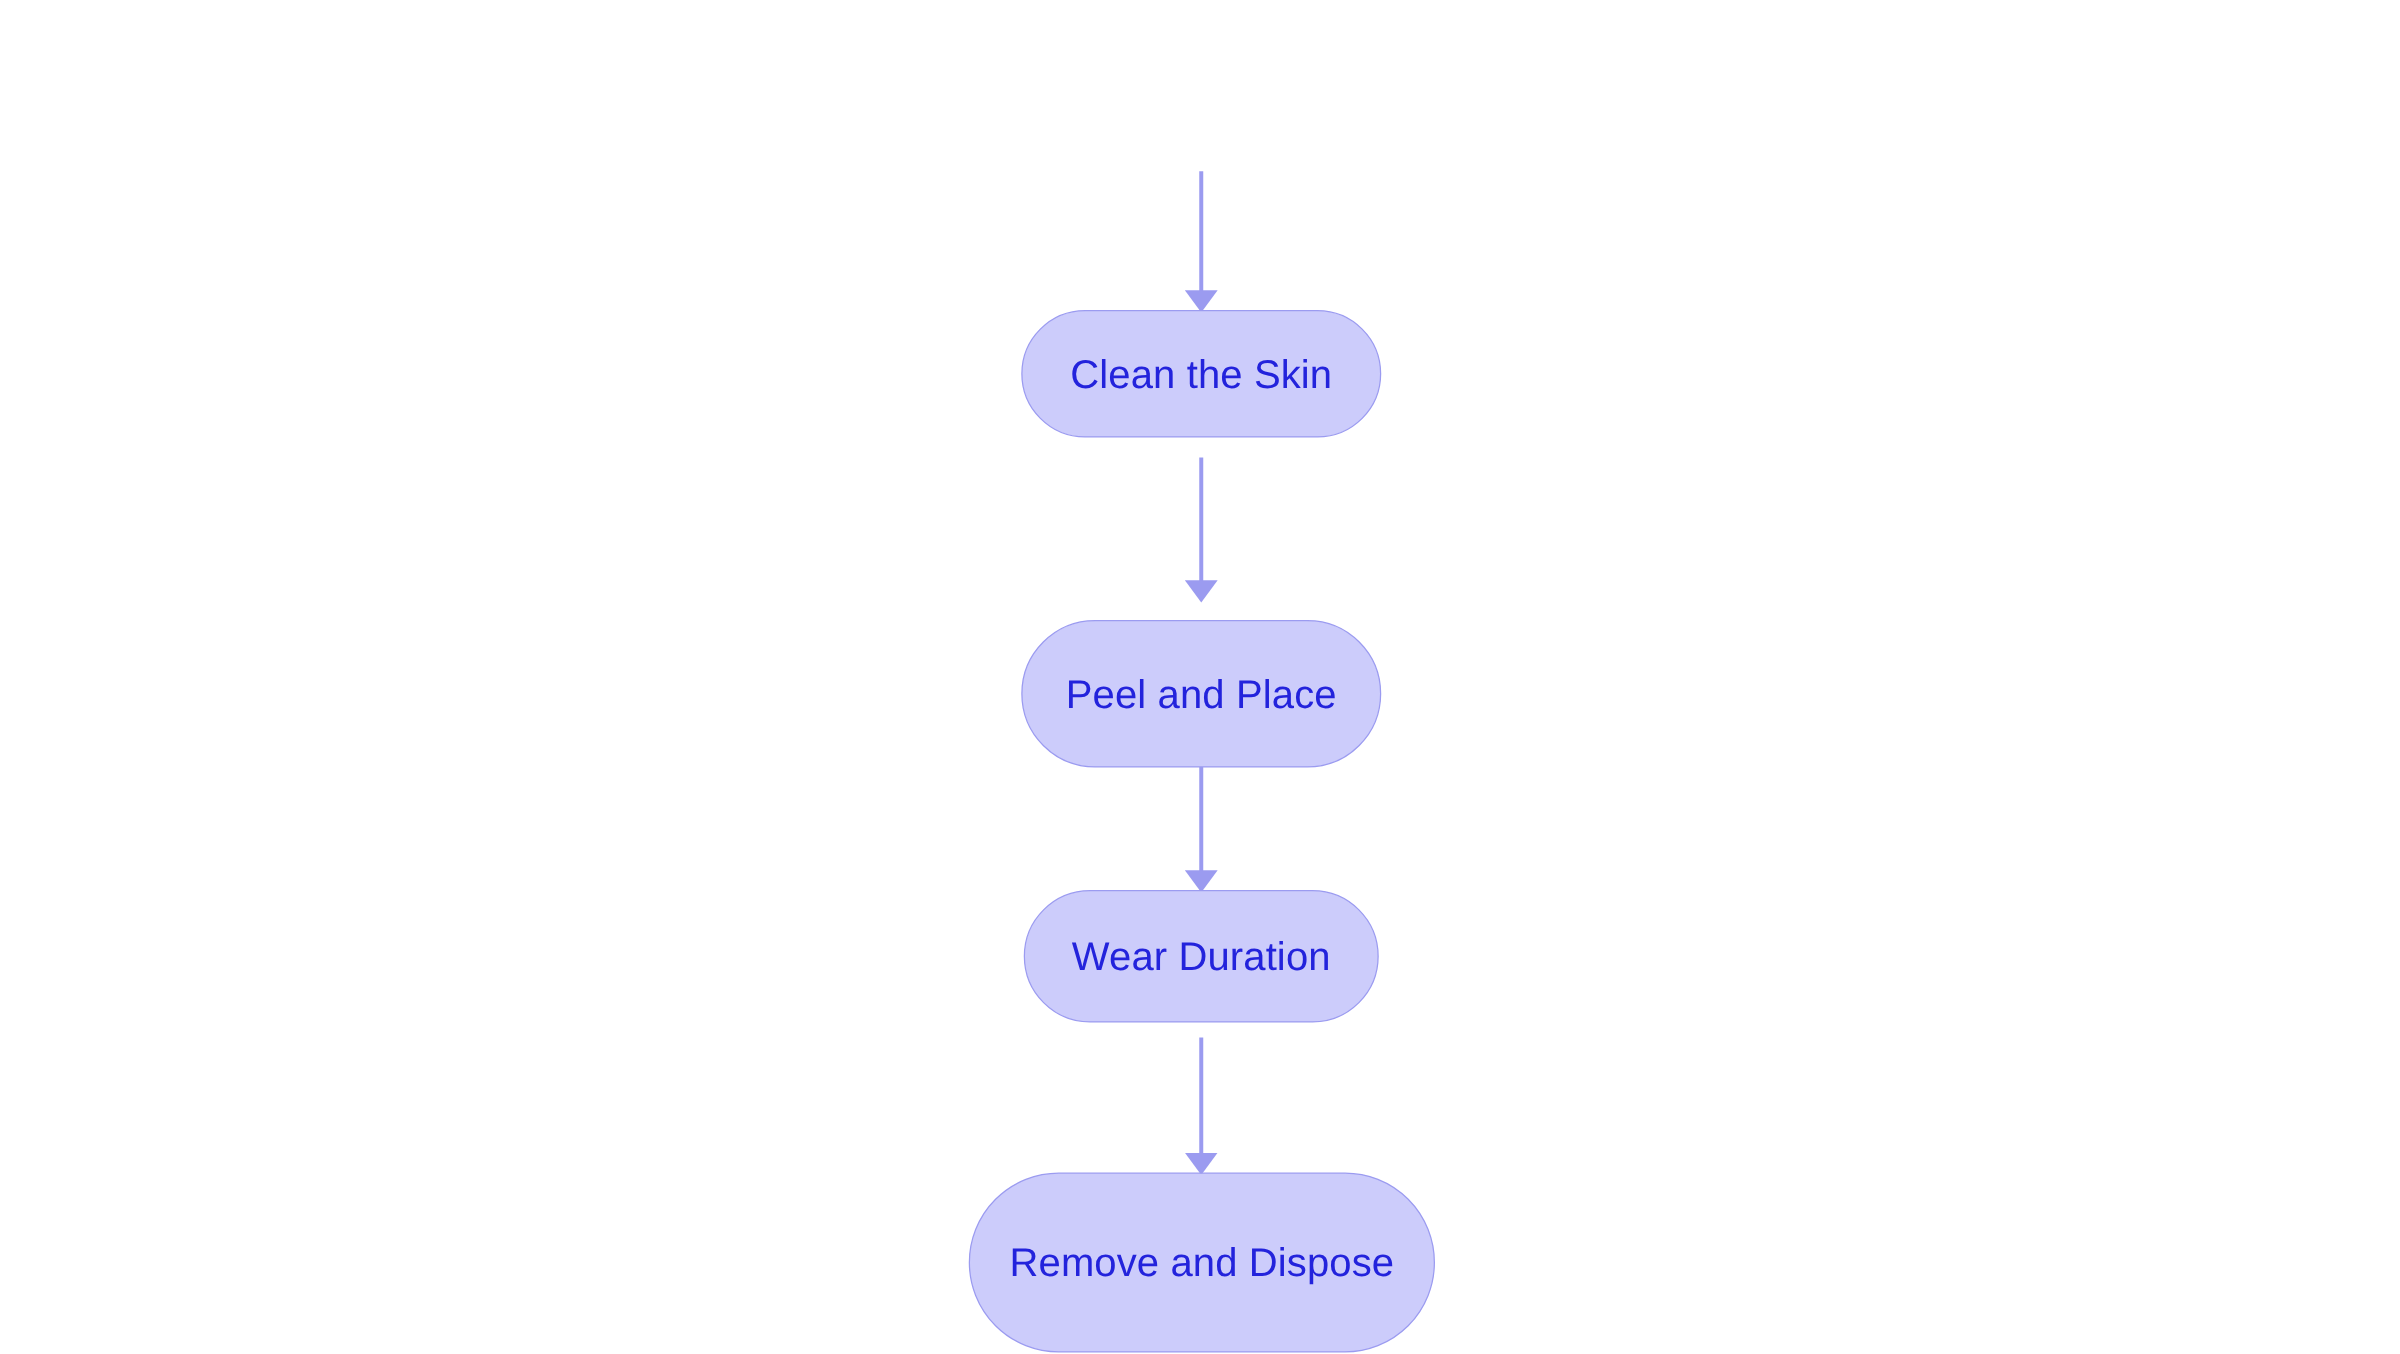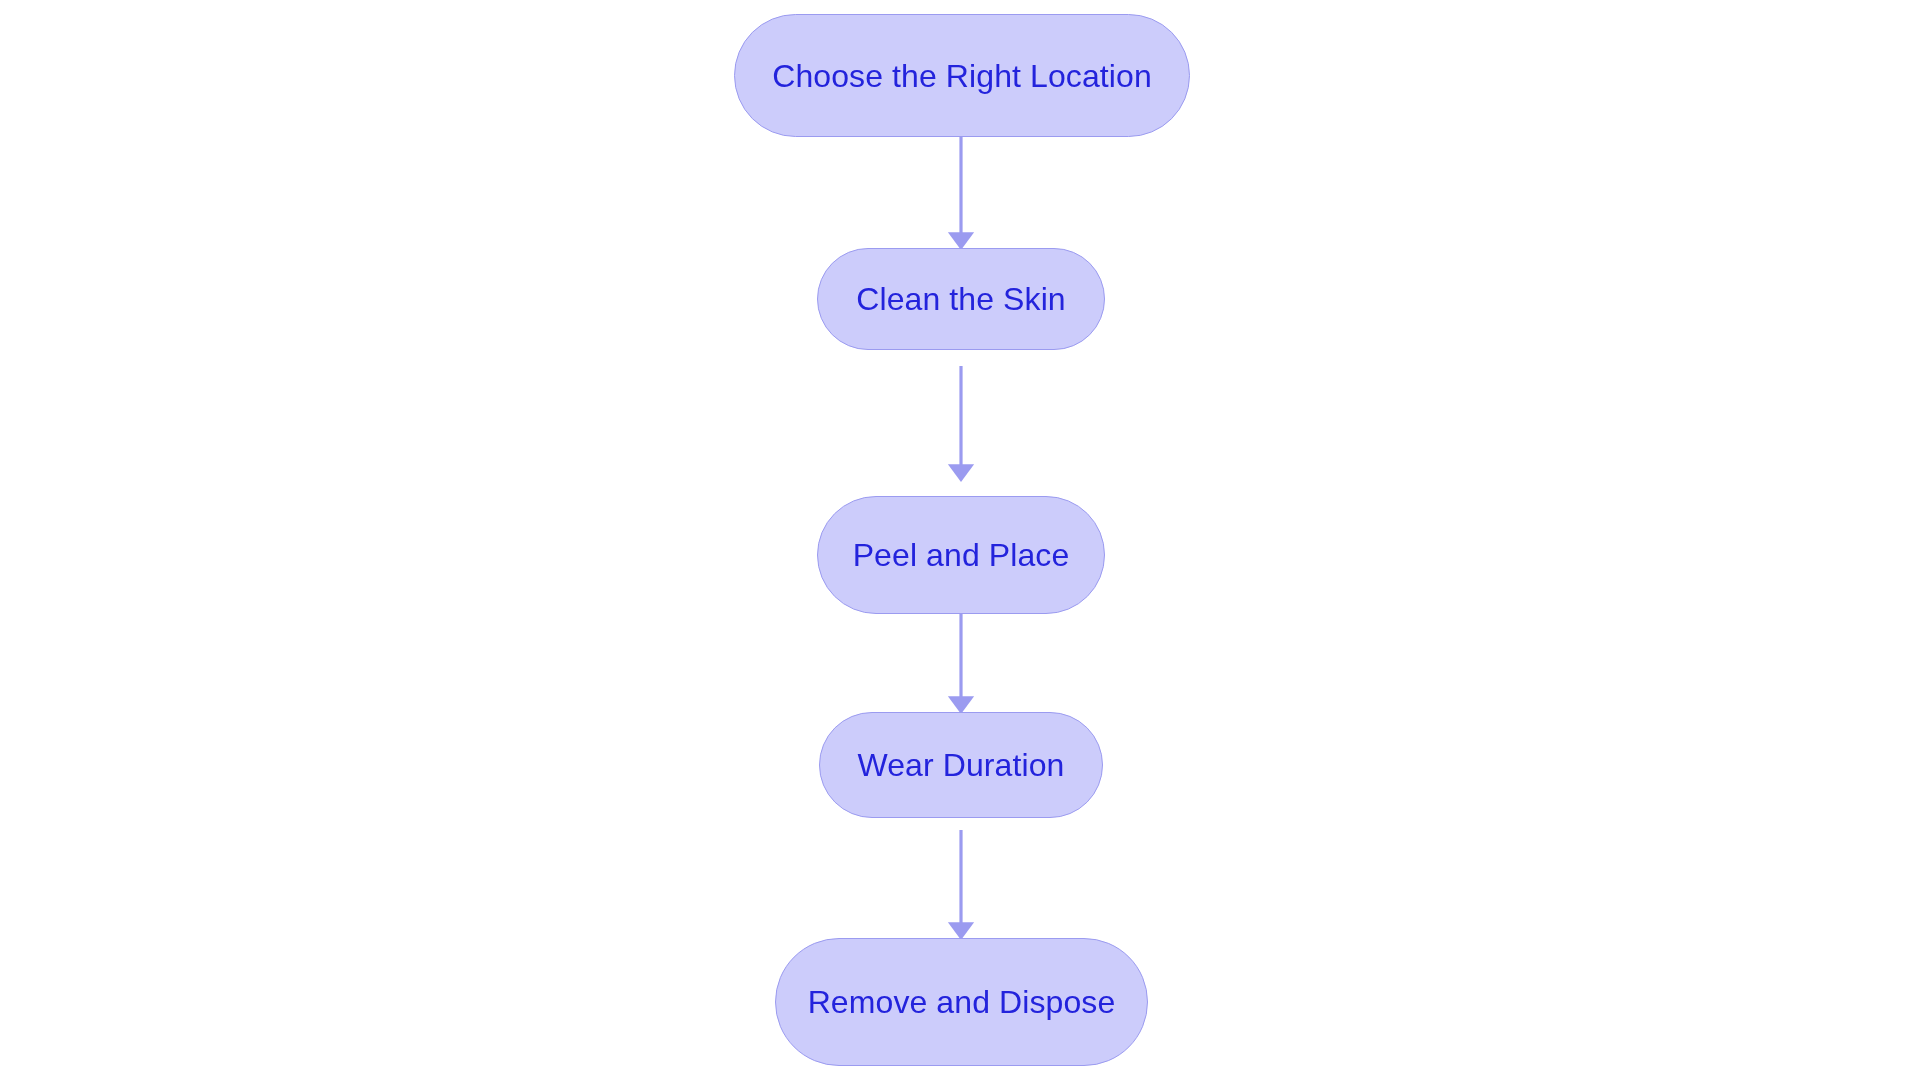--- a/index.html
+++ b/index.html
@@ -45,21 +45,21 @@
     letter-spacing: 0.1px;
     line-height: 1;
     white-space: nowrap;
     text-align: center;
   }
   
   #node-0 { left: 734px; top: 14px;  width: 456px; height: 123px; }
   #node-1 { left: 817px; top: 248px; width: 288px; height: 102px; }
   #node-2 { left: 817px; top: 480px; width: 288px; height: 118px; margin-top: 16px; }
   #node-3 { left: 819px; top: 712px; width: 284px; height: 106px; }
-  #node-4 { left: 775px; top: 938px; width: 373px; height: 128px; }
+  #node-4 { left: 775px; top: 938px; width: 373px; height: 144px; }
 </style>
 </head>
 <body>
 
 <div id="flow-root">
 
   <svg id="edge-layer" viewBox="0 0 1920 1083" width="1920" height="1083" xmlns="http://www.w3.org/2000/svg" aria-hidden="true">
     <defs>
       <marker id="arrowhead" markerWidth="10" markerHeight="9" refX="1.2" refY="4.5" orient="auto" markerUnits="strokeWidth">
         <path d="M0,0.4 L0,8.6 L5.6,4.5 z" fill="#9b9bf0"></path>
@@ -73,23 +73,20 @@
       <line x1="961" y1="366" x2="961" y2="468" stroke="#9b9bf0" stroke-width="3.2" marker-end="url(#arrowhead)"></line>
     </g>
     <g>
       <line x1="961" y1="598" x2="961" y2="700" stroke="#9b9bf0" stroke-width="3.2" marker-end="url(#arrowhead)"></line>
     </g>
     <g>
       <line x1="961" y1="830" x2="961" y2="926" stroke="#9b9bf0" stroke-width="3.2" marker-end="url(#arrowhead)"></line>
     </g>
   </svg>
 
-  <div class="node" id="node-0">
-    <span class="node-label">Choose the Right Location</span>
-  </div>
 
   <div class="node" id="node-1">
     <span class="node-label">Clean the Skin</span>
   </div>
 
   <div class="node" id="node-2">
     <span class="node-label">Peel and Place</span>
   </div>
 
   <div class="node" id="node-3">

